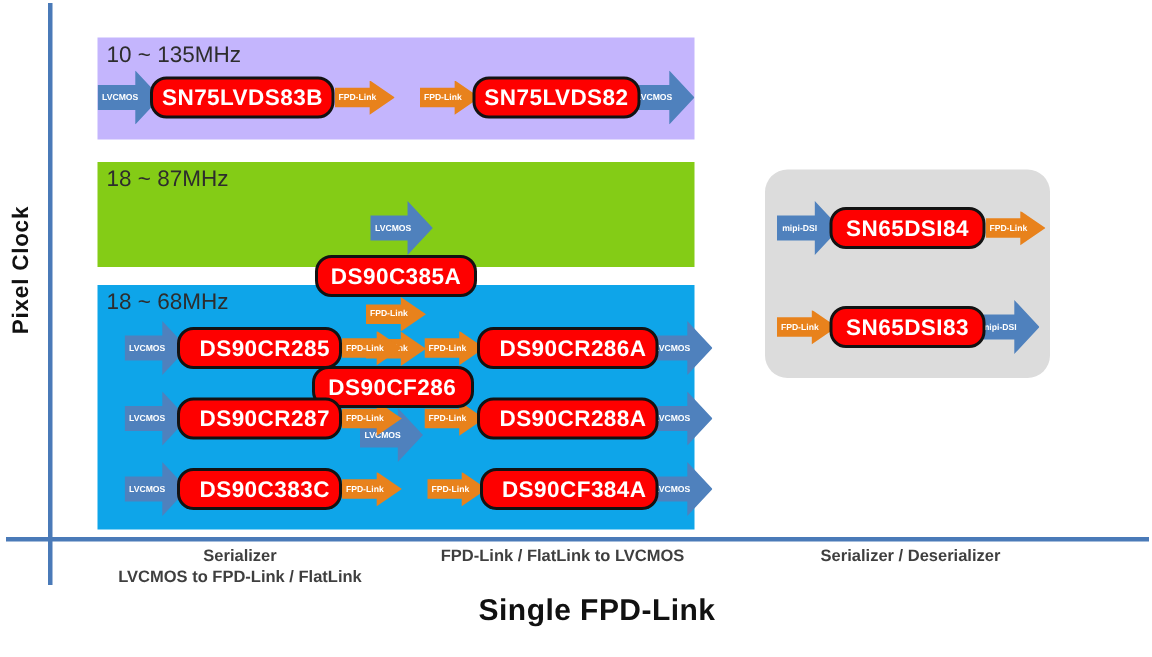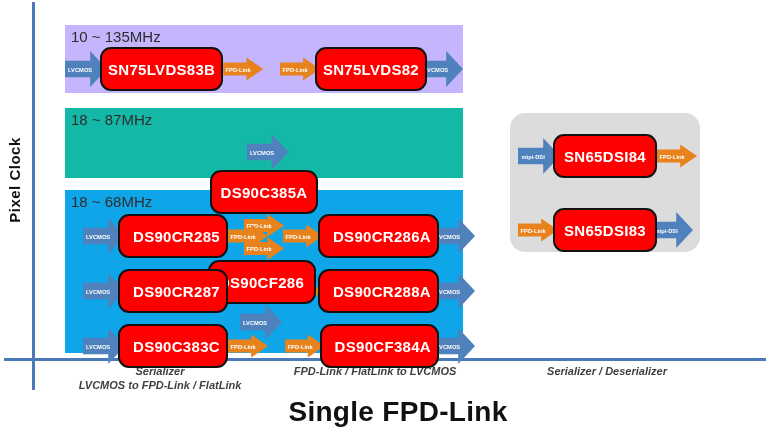--- a/index.html
+++ b/index.html
@@ -10,31 +10,31 @@
   
   .y-axis{position:absolute;left:32px;top:2px;width:3px;height:388px;background:#4a7ab8;}
   .x-axis{position:absolute;left:4px;top:358px;width:762px;height:3px;background:#4a7ab8;}
   .y-axis-label{
     position:absolute;left:14px;top:180px;transform:translate(-50%,-50%) rotate(-90deg);
     font-size:15px;font-weight:bold;color:#111;white-space:nowrap;letter-spacing:.5px;
   }
   
   .band{position:absolute;left:65px;width:398px;box-sizing:border-box;}
   .band1{top:25px;height:68px;background:#c4b5fd;}
-  .band2{top:108px;height:70px;background:#14b8a6;}
+  .band2{top:108px;height:70px;background:#84cc16;}
   .band3{top:190px;height:163px;background:#0ea5e9;}
   .freq{font-size:15px;color:#2d2d2d;padding:3px 0 0 6px;line-height:17px;}
   .row{display:flex;align-items:center;margin-top:2px;}
   .band2 .row{margin-top:6px;flex-direction:column;}
   .band3 .row{margin-top:4px;padding-left:18px;margin-right:-12px;}
   .band3 .row + .row{margin-top:11px;}
   .gap{flex:1;min-width:8px;}
   
   .chip{
-    position:relative;z-index:2;height:44px;min-width:108px;padding:0 6px;box-sizing:border-box;
+    position:relative;z-index:2;height:28px;min-width:108px;padding:0 6px;box-sizing:border-box;
     background:#fe0000;border:2px solid #121212;border-radius:11px;
     color:#ffffff;font-weight:bold;font-size:15px;letter-spacing:.3px;
     display:flex;align-items:center;justify-content:center;white-space:nowrap;
   }
   .band3 .chip{min-width:98px;padding-left:13px;}
   .tuck-left{margin-left:-5px;}
   
   .arrow{position:relative;z-index:1;flex:0 0 auto;display:flex;align-items:center;justify-content:flex-start;}
   .arrow-blue{
     width:42px;height:36px;background:#4f81bd;
@@ -53,29 +53,29 @@
   
   .mipi-panel{
     position:absolute;left:510px;top:113px;width:190px;height:139px;background:#dcdcdc;
     display:flex;flex-direction:column;box-sizing:border-box;padding:21px 0 0 8px;gap:30px;border-radius:15px;
   }
   .mipi-panel .row{margin-top:0;}
   .mipi-panel .chip{min-width:104px;}
   
   .cat{
     position:absolute;top:364px;text-align:center;color:#3f3f3f;
-    font-weight:bold;font-size:11px;line-height:1.3;font-style:italic;
+    font-weight:bold;font-size:11px;line-height:1.3;
   }
   .cat1{left:30px;width:260px;}
   .cat2{left:245px;width:260px;}
   .cat3{left:450px;width:314px;}
   
   .chart-title{
     position:absolute;top:396px;left:28px;right:0;text-align:center;
-    font-size:28px;font-weight:bold;color:#111;letter-spacing:.3px;
+    font-size:20px;font-weight:bold;color:#111;letter-spacing:.3px;
   }
 </style>
 </head>
 <body>
 
 <div class="stage">
 
   <div class="y-axis"></div>
   <div class="x-axis"></div>
   <div class="y-axis-label">Pixel Clock</div>

